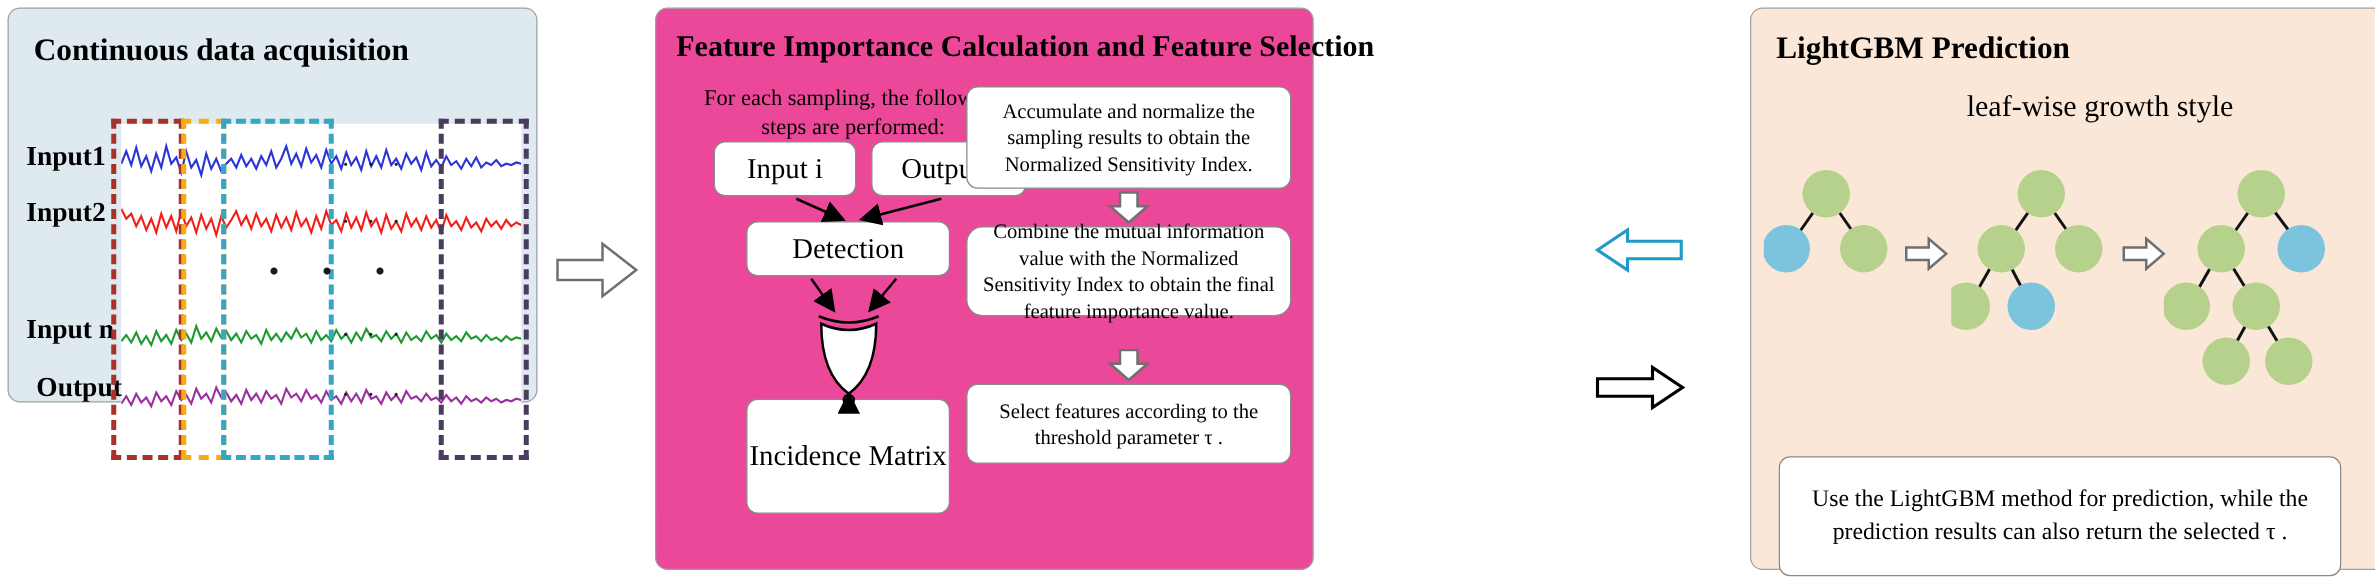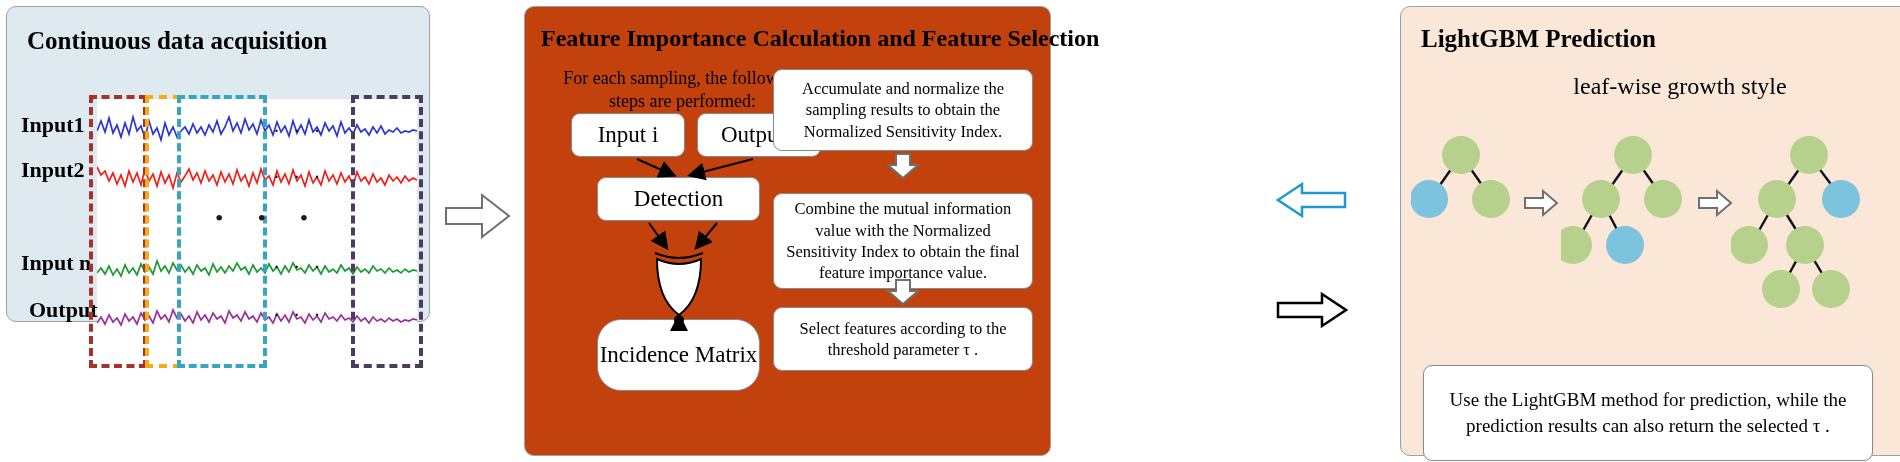--- a/index.html
+++ b/index.html
@@ -2,21 +2,21 @@
 <html><head>
 <meta charset="utf-8">
 <style>
   html,body{margin:0;padding:0;background:#ffffff;}
   body{width:1900px;height:462px;overflow:hidden;font-family:"Liberation Serif",serif;}
   .stage{position:relative;width:1900px;height:462px;}
 
   
   .panel{position:absolute;border:1px solid #9aa0a6;border-radius:10px;box-sizing:border-box;}
   #panel-acq{left:6px;top:6px;width:424px;height:316px;background:#dfeaf0;}
-  #panel-feat{left:524px;top:6px;width:527px;height:450px;background:#c2410c;}
+  #panel-feat{left:524px;top:6px;width:527px;height:450px;background:#ec4899;}
   #panel-lgbm{left:1400px;top:6px;width:560px;height:450px;background:#fae7d8;}
 
   .panel-title{position:absolute;font-weight:bold;color:#000;white-space:nowrap;}
   #acq-title{left:20px;top:20px;font-size:25px;}
   #feat-title{left:16px;top:18px;font-size:24px;}
   #lgbm-title{left:20px;top:18px;font-size:25px;}
 
   
   .row-label{position:absolute;font-weight:bold;font-size:22px;color:#000;white-space:nowrap;}
   #lab-in1{left:14px;top:105px;}
@@ -43,30 +43,30 @@
   
   .arrow-grey{position:absolute;}
 
   
   .fbox{position:absolute;background:#ffffff;border:1px solid #8a8a8a;border-radius:9px;
         box-sizing:border-box;display:flex;align-items:center;justify-content:center;
         text-align:center;color:#000;}
   #fb-input  {left:46px; top:106px;width:114px;height:44px;font-size:23px;}
   #fb-output {left:172px;top:106px;width:124px;height:44px;font-size:23px;}
   #fb-detect {left:72px; top:170px;width:163px;height:44px;font-size:23px;}
-  #fb-incid  {left:72px; top:312px;width:163px;height:72px;font-size:23px;line-height:1.15;border-radius:24px;}
+  #fb-incid  {left:72px; top:312px;width:163px;height:92px;font-size:23px;line-height:1.15;}
 
   #caption-sampling{position:absolute;left:20px;top:60px;width:275px;text-align:center;
                     font-size:18px;line-height:1.25;color:#000;}
 
   .tbox{position:absolute;background:#ffffff;border:1px solid #8a8a8a;border-radius:9px;
         box-sizing:border-box;display:flex;align-items:center;justify-content:center;
         text-align:center;font-size:16.5px;line-height:1.3;color:#000;padding:20px 8px;}
   #tb-1{left:248px;top:62px; width:260px;height:82px;}
-  #tb-2{left:248px;top:186px;width:260px;height:96px;}
+  #tb-2{left:248px;top:174px;width:260px;height:72px;border-radius:13px;}
   #tb-3{left:248px;top:300px;width:260px;height:64px;}
 
   .vArrow{position:absolute;}
 
   
   #lgbm-sub{position:absolute;left:0;right:0;top:66px;text-align:center;font-size:24px;color:#000;}
   .tree{position:absolute;}
   #pred-box{position:absolute;left:22px;top:330px;width:450px;height:96px;background:#fff;
             border:1px solid #8a8a8a;border-radius:9px;box-sizing:border-box;
             display:flex;align-items:center;justify-content:center;text-align:center;

